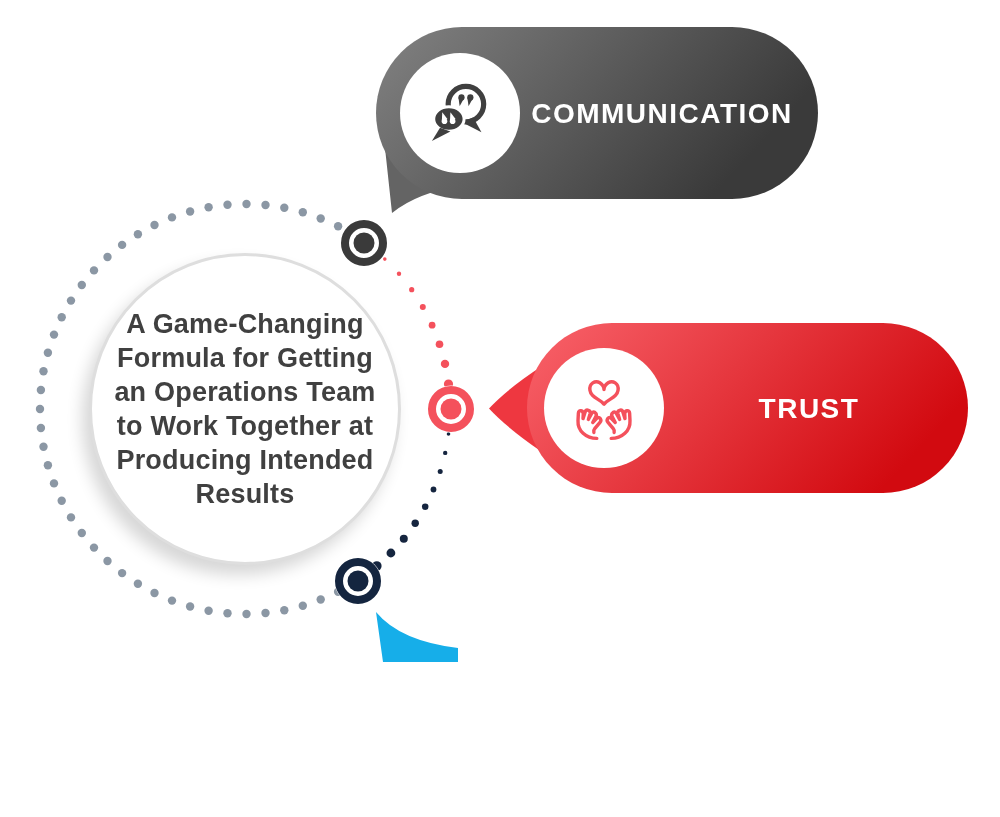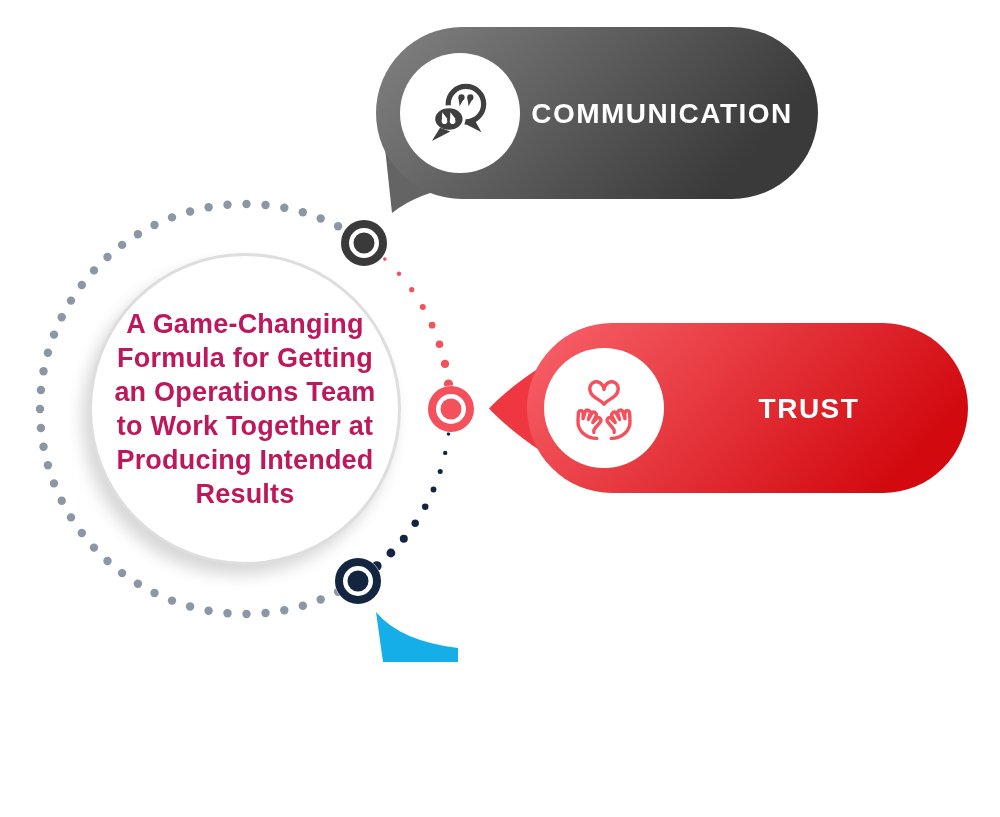--- a/index.html
+++ b/index.html
@@ -10,21 +10,21 @@
   #decor{position:absolute;left:0;top:0;z-index:1;}
   
   .center-circle{
     position:absolute;left:89px;top:253px;width:312px;height:312px;
     background:#ffffff;border:3px solid #dedede;border-radius:50%;
     box-shadow:-7px 10px 16px rgba(0,0,0,.16);
     display:flex;align-items:center;justify-content:center;text-align:center;
     z-index:2;box-sizing:border-box;padding:10px;
   }
   .center-circle .title{
-    color:#be185d;font-size:27px;font-weight:bold;line-height:1.26;
+    color:#404040;font-size:27px;font-weight:bold;line-height:1.26;
     white-space:pre-line;letter-spacing:.2px;
   }
   
   .pill{
     position:absolute;display:flex;align-items:center;z-index:3;
     box-sizing:border-box;color:#ffffff;
   }
   .pill-comm{left:376px;top:27px;width:442px;height:172px;border-radius:86px;
     background:linear-gradient(133deg,var(--c1) 0%,var(--c2) 82%);}
   .pill-trust{left:527px;top:323px;width:441px;height:170px;border-radius:85px;

